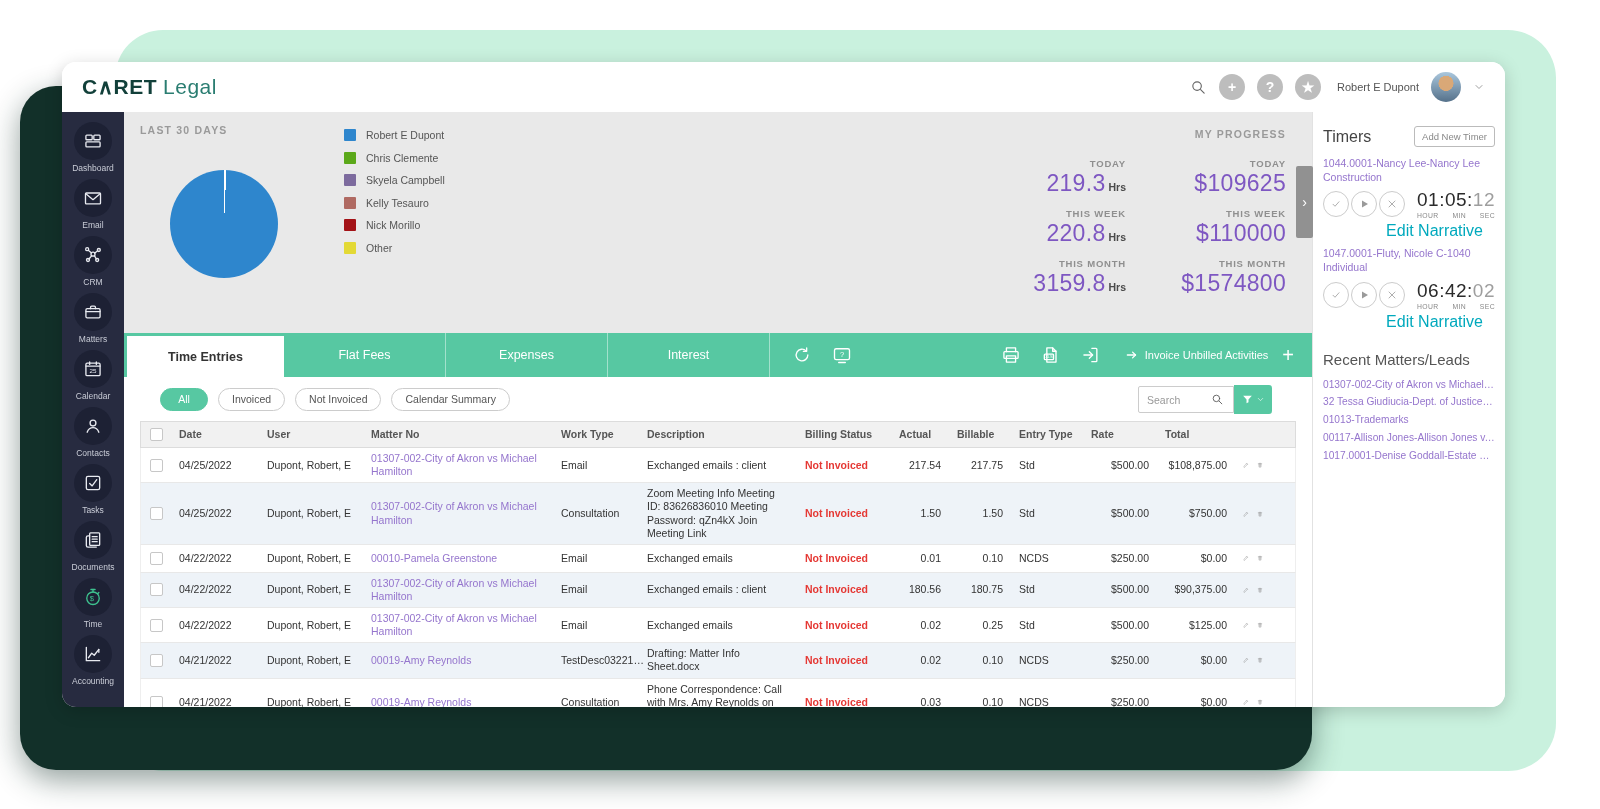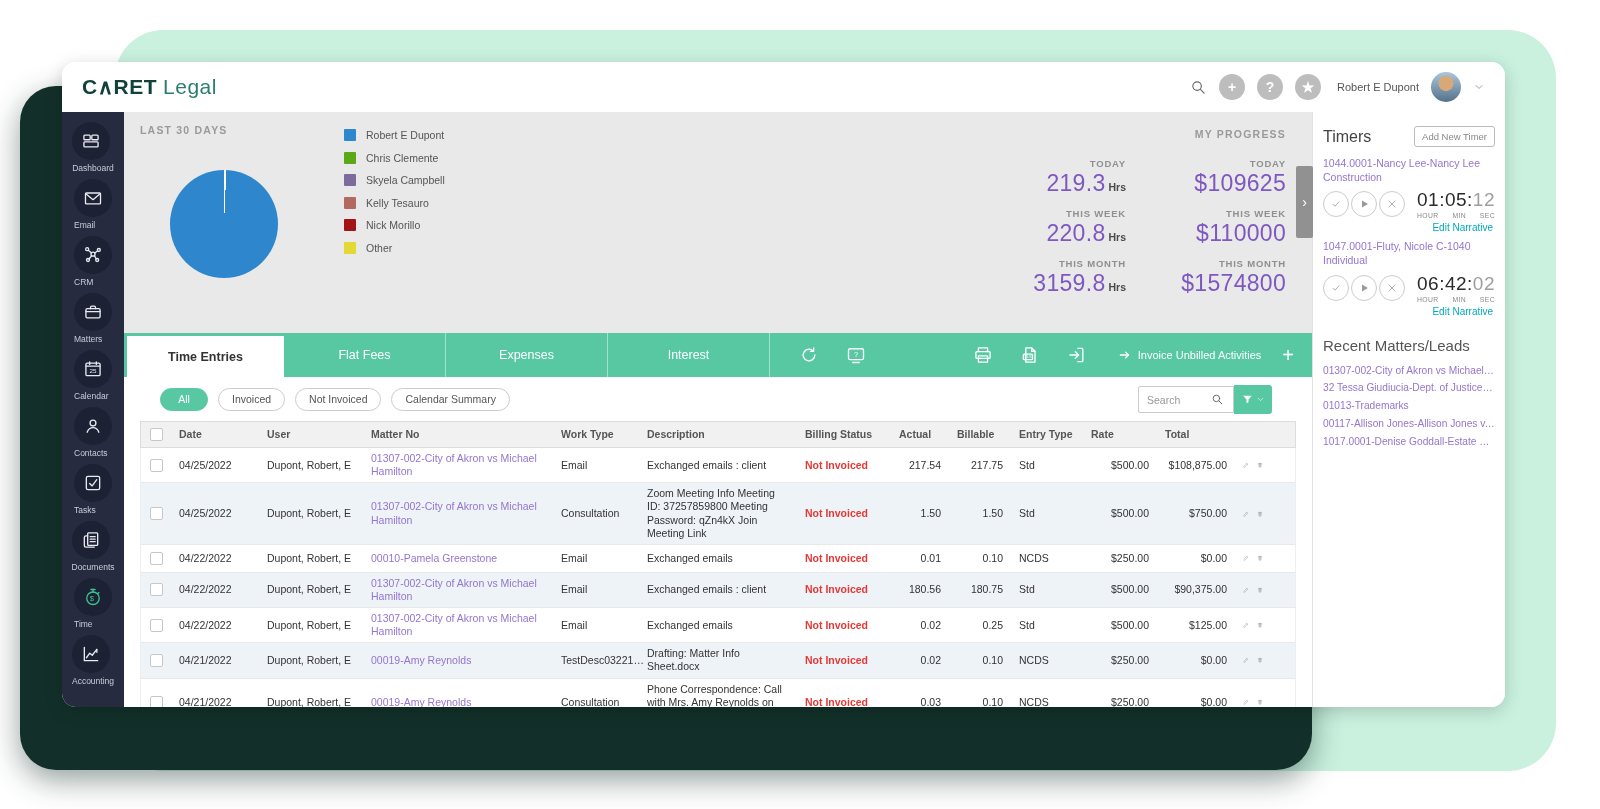--- a/index.html
+++ b/index.html
@@ -23,21 +23,21 @@
   .top-circle { width: 26px; height: 26px; border-radius: 50%; background: #bdbdbd; color: #fff; display: flex; align-items: center; justify-content: center; font-size: 14px; font-weight: 700; cursor: pointer; }
   .top-user { font-size: 11px; color: #555; margin-left: 4px; }
   .avatar { width: 30px; height: 30px; border-radius: 50%; cursor: pointer;
     background: radial-gradient(circle at 50% 38%, #d9a877 0 31%, rgba(0,0,0,0) 32%), linear-gradient(180deg,#aac7dd,#55718a); }
   .top-caret { width: 12px; height: 12px; color: #888; cursor: pointer; }
 
   .body { display: flex; height: 595px; }
 
   
   .sidebar { width: 62px; background: #272b40; display: flex; flex-direction: column; align-items: center; padding-top: 10px; flex-shrink: 0; }
-  .side-item { display: flex; flex-direction: column; align-items: flex-start; margin-bottom: 6px; cursor: pointer; }
+  .side-item { display: flex; flex-direction: column; align-items: center; margin-bottom: 6px; cursor: pointer; }
   .side-circle { width: 38px; height: 38px; border-radius: 50%; background: #1d2134; display: flex; align-items: center; justify-content: center; color: #e8eaf0; }
   .side-circle .icon { width: 20px; height: 20px; }
   .side-label { font-size: 8.5px; color: #c9ccd6; margin-top: 3px; }
   .side-item.active .side-circle { color: #3ec28f; }
 
   
   .main { width: 1188px; display: flex; flex-direction: column; background: #fff; flex-shrink: 0; }
 
   
   .dash { height: 221px; background: #e9e9e9; position: relative; flex-shrink: 0; }
@@ -50,21 +50,21 @@
   .progress-label { position: absolute; right: 26px; top: 16px; font-size: 10.5px; font-weight: 700; color: #9a9a9a; letter-spacing: 1.2px; }
   .stats { position: absolute; top: 46px; text-align: right; }
   .stats.hours { right: 186px; }
   .stats.money { right: 26px; }
   .stat { margin-bottom: 11px; }
   .stat-label { font-size: 9.5px; font-weight: 700; color: #8f8f8f; letter-spacing: .8px; margin-bottom: 1px; }
   .stat-value { font-size: 23px; color: #7e57c2; letter-spacing: .3px; }
   .stat-unit { font-size: 10.5px; font-weight: 700; color: #4a4a4a; margin-left: 3px; }
 
   
-  .tabsbar { height: 44px; background: #57c8a2; display: flex; align-items: stretch; flex-shrink: 0; gap: 7px; }
+  .tabsbar { height: 44px; background: #57c8a2; display: flex; align-items: stretch; flex-shrink: 0; }
   .tabs { display: flex; align-items: stretch; }
   .tab { width: 162px; display: flex; align-items: center; justify-content: center; color: #fff; font-size: 12.5px; border-right: 1px solid rgba(255,255,255,.45); cursor: pointer; }
   .tab.active { width: 157px; background: #fff; color: #333; border-top: 3px solid #57c8a2; border-right: 0; font-weight: 600; margin-left: 3px; }
   .bar-icon { width: 20px; height: 20px; color: #fff; align-self: center; margin: 0 10px; cursor: pointer; }
   .bar-icon.first { margin-left: 22px; }
   .flex-spacer { flex: 1; }
   .invoice-action { display: flex; align-items: center; gap: 6px; color: #fff; font-size: 11px; margin: 0 14px; align-self: center; cursor: pointer; white-space: nowrap; }
   .arrow-ic { width: 14px; height: 14px; }
   .plus-action { color: #fff; font-size: 20px; align-self: center; margin-right: 18px; cursor: pointer; line-height: 1; }
 
@@ -104,21 +104,21 @@
   .add-timer { border: 1px solid #bbb; background: #fff; border-radius: 3px; font-size: 9.5px; color: #888; padding: 4px 7px; font-family: inherit; cursor: pointer; white-space: nowrap; }
   .timer { margin-bottom: 3px; }
   .t-matter { font-size: 10.5px; color: #9575cd; line-height: 1.3; margin-bottom: 5px; cursor: pointer; }
   .t-row { display: flex; justify-content: space-between; align-items: flex-start; }
   .t-controls { display: flex; padding-top: 2px; }
   .t-btn { width: 26px; height: 26px; border-radius: 50%; border: 1px solid #ccc; background: #fff; display: flex; align-items: center; justify-content: center; color: #9a9a9a; margin-right: 2px; cursor: pointer; }
   .t-btn .icon { width: 12px; height: 12px; }
   .t-time { font-size: 19px; color: #2b2b2b; font-weight: 500; letter-spacing: .5px; text-align: right; white-space: nowrap; }
   .t-time .sec { color: #9e9e9e; }
   .t-units { display: flex; justify-content: space-between; font-size: 6.8px; color: #888; letter-spacing: .4px; margin-top: 1px; }
-  .t-edit { font-size: 10px; color: #00a9bd; text-align: right; margin: 3px 2px 7px; cursor: pointer; }
+  .t-edit { font-size: 16px; color: #00a9bd; text-align: right; margin: 3px 12px 7px; cursor: pointer; }
   .recent-title { font-size: 15px; color: #555; margin: 20px 0 8px; }
   .recent-link { font-size: 10.2px; color: #9575cd; line-height: 1.75; white-space: nowrap; overflow: hidden; text-overflow: ellipsis; cursor: pointer; }
 
   .collapse-handle { position: absolute; left: 1234px; top: 104px; width: 17px; height: 72px; background: #919191; color: #fff; display: flex; align-items: center; justify-content: center; font-size: 14px; border-radius: 2px; cursor: pointer; }
 </style>
 </head>
 <body>
 
 <div class="stage">
   <div class="mint-bg"></div>
@@ -482,21 +482,21 @@
                 </div>
   </div>
               <div class="trow tgrid">
     <div class="td c-cb">
                   <span class="cbx"></span>
                 </div>
     <div class="td">04/25/2022</div>
     <div class="td">Dupont, Robert, E</div>
     <div class="td"><span class="link">01307-002-City of Akron vs Michael Hamilton</span></div>
     <div class="td">Consultation</div>
-    <div class="td">Zoom Meeting Info Meeting ID: 37257859800 Meeting Password: qZn4kX Join Meeting Link</div>
+    <div class="td">Zoom Meeting Info Meeting ID: 83626836010 Meeting Password: qZn4kX Join Meeting Link</div>
     <div class="td status" style="color:#e53935">Not Invoiced</div>
     <div class="td c-r">1.50</div>
     <div class="td c-r">1.50</div>
     <div class="td">Std</div>
     <div class="td c-r">$500.00</div>
     <div class="td c-r">$750.00</div>
     <div class="td acts">
                   <span class="icon act-ic">
                     <svg viewBox="0 0 24 24" fill="none" stroke="currentColor" stroke-width="1.6" stroke-linecap="round" stroke-linejoin="round" style="width:100%;height:100%;display:block">
                       <path d="M4 20v-3.5L15.5 5l3.5 3.5L7.5 20z"></path>

